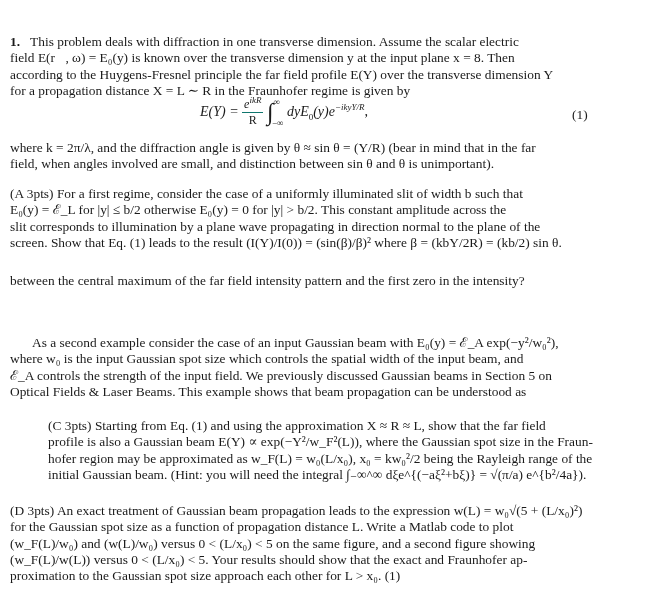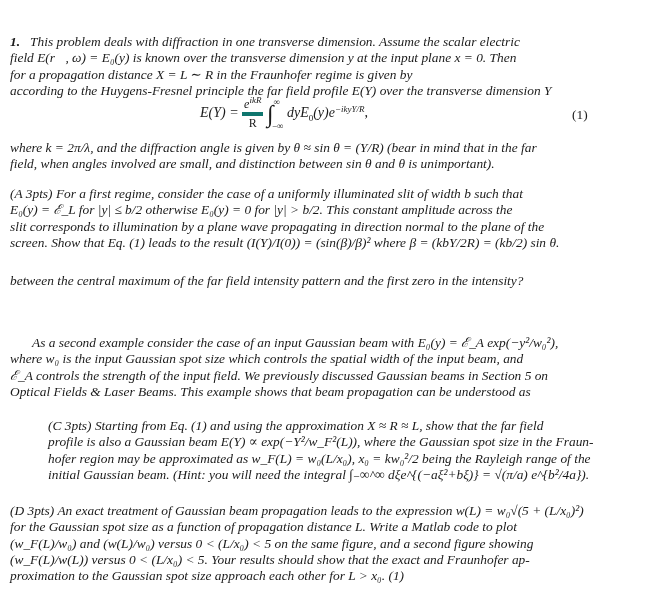--- a/index.html
+++ b/index.html
@@ -1,39 +1,39 @@
 <!DOCTYPE html>
 <html><head>
 <meta charset="utf-8">
 <style>
   html, body { margin:0; padding:0; background:#ffffff; }
   body { width:655px; height:593px; overflow:hidden; font-family:"Liberation Serif","DejaVu Serif",serif; color:#1a1a1a; }
   .page { position:relative; width:655px; height:593px; }
-  .p { position:absolute; left:10px; width:580px; font-size:13.4px; line-height:16.3px; text-align:justify;font-style:italic; }
+  .p { position:absolute; left:10px; width:580px; font-size:13.4px; line-height:16.3px; text-align:justify; }
   .eq { position:absolute; left:0; width:568px; top:95px; height:40px; }
   .eq .body { position:absolute; left:200px; top:2px; font-size:14px; }
   .eq .num { position:absolute; left:572px; top:12px; font-size:13.4px; }
   .frac { display:inline-block; vertical-align:middle; text-align:center; }
-  .frac .n { display:block; border-bottom:4px solid #0f766e; padding:0 2px; font-size:12px; }
+  .frac .n { display:block; border-bottom:1px solid #0f766e; padding:0 2px; font-size:12px; }
   .frac .d { display:block; font-size:12px; }
   .int { font-size:24px; vertical-align:middle; }
   sup, sub { font-size:9px; line-height:0; }
   .indent { text-indent:22px; }
   .bold { font-weight:bold; }
 </style>
 </head>
 <body>
 
 <div class="page">
 
   <div class="p" style="top:34px;">
     <div><span class="bold">1.</span>&nbsp;&nbsp;&nbsp;<span>This problem deals with diffraction in one transverse dimension. Assume the scalar electric</span></div>
-    <div>field E(r⃗, ω) = E₀(y) is known over the transverse dimension y at the input plane x = 0. Then</div>
+    <div>field E(r⃗, ω) = E₀(y) is known over the transverse dimension y at the input plane x = 8. Then</div>
+    <div>according to the Huygens-Fresnel principle the far field profile E(Y) over the transverse dimension Y</div>
     <div>for a propagation distance X = L ∼ R in the Fraunhofer regime is given by</div>
-    <div>according to the Huygens-Fresnel principle the far field profile E(Y) over the transverse dimension Y</div>
   </div>
 
   <div class="eq">
     <div class="body">
       <i>E(Y) =</i>
       <span class="frac">
         <span class="n"><i>e</i><sup><i>ikR</i></sup></span>
         <span class="d">R</span>
       </span>
       <span class="int">∫</span><span style="font-size:9px;vertical-align:top;">∞</span><span style="font-size:9px;vertical-align:bottom;margin-left:-8px;">−∞</span>

